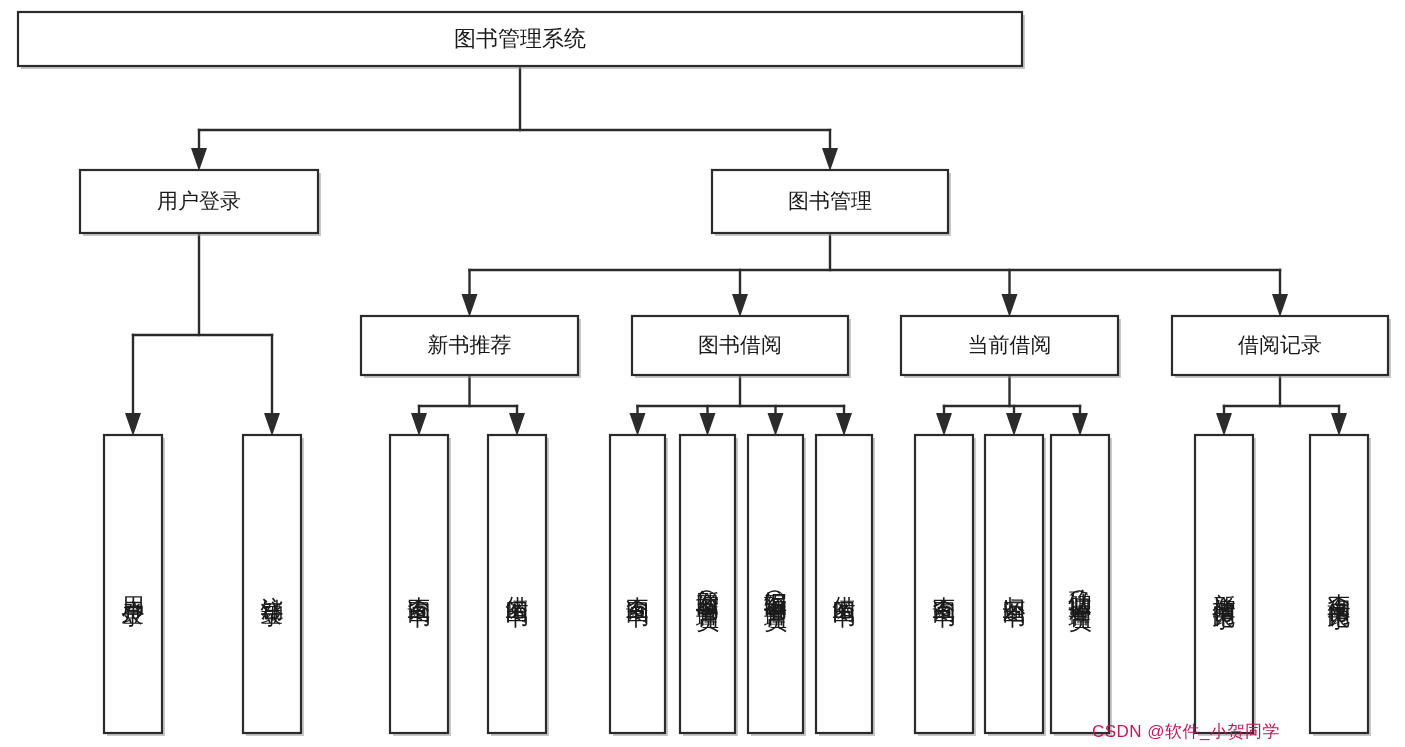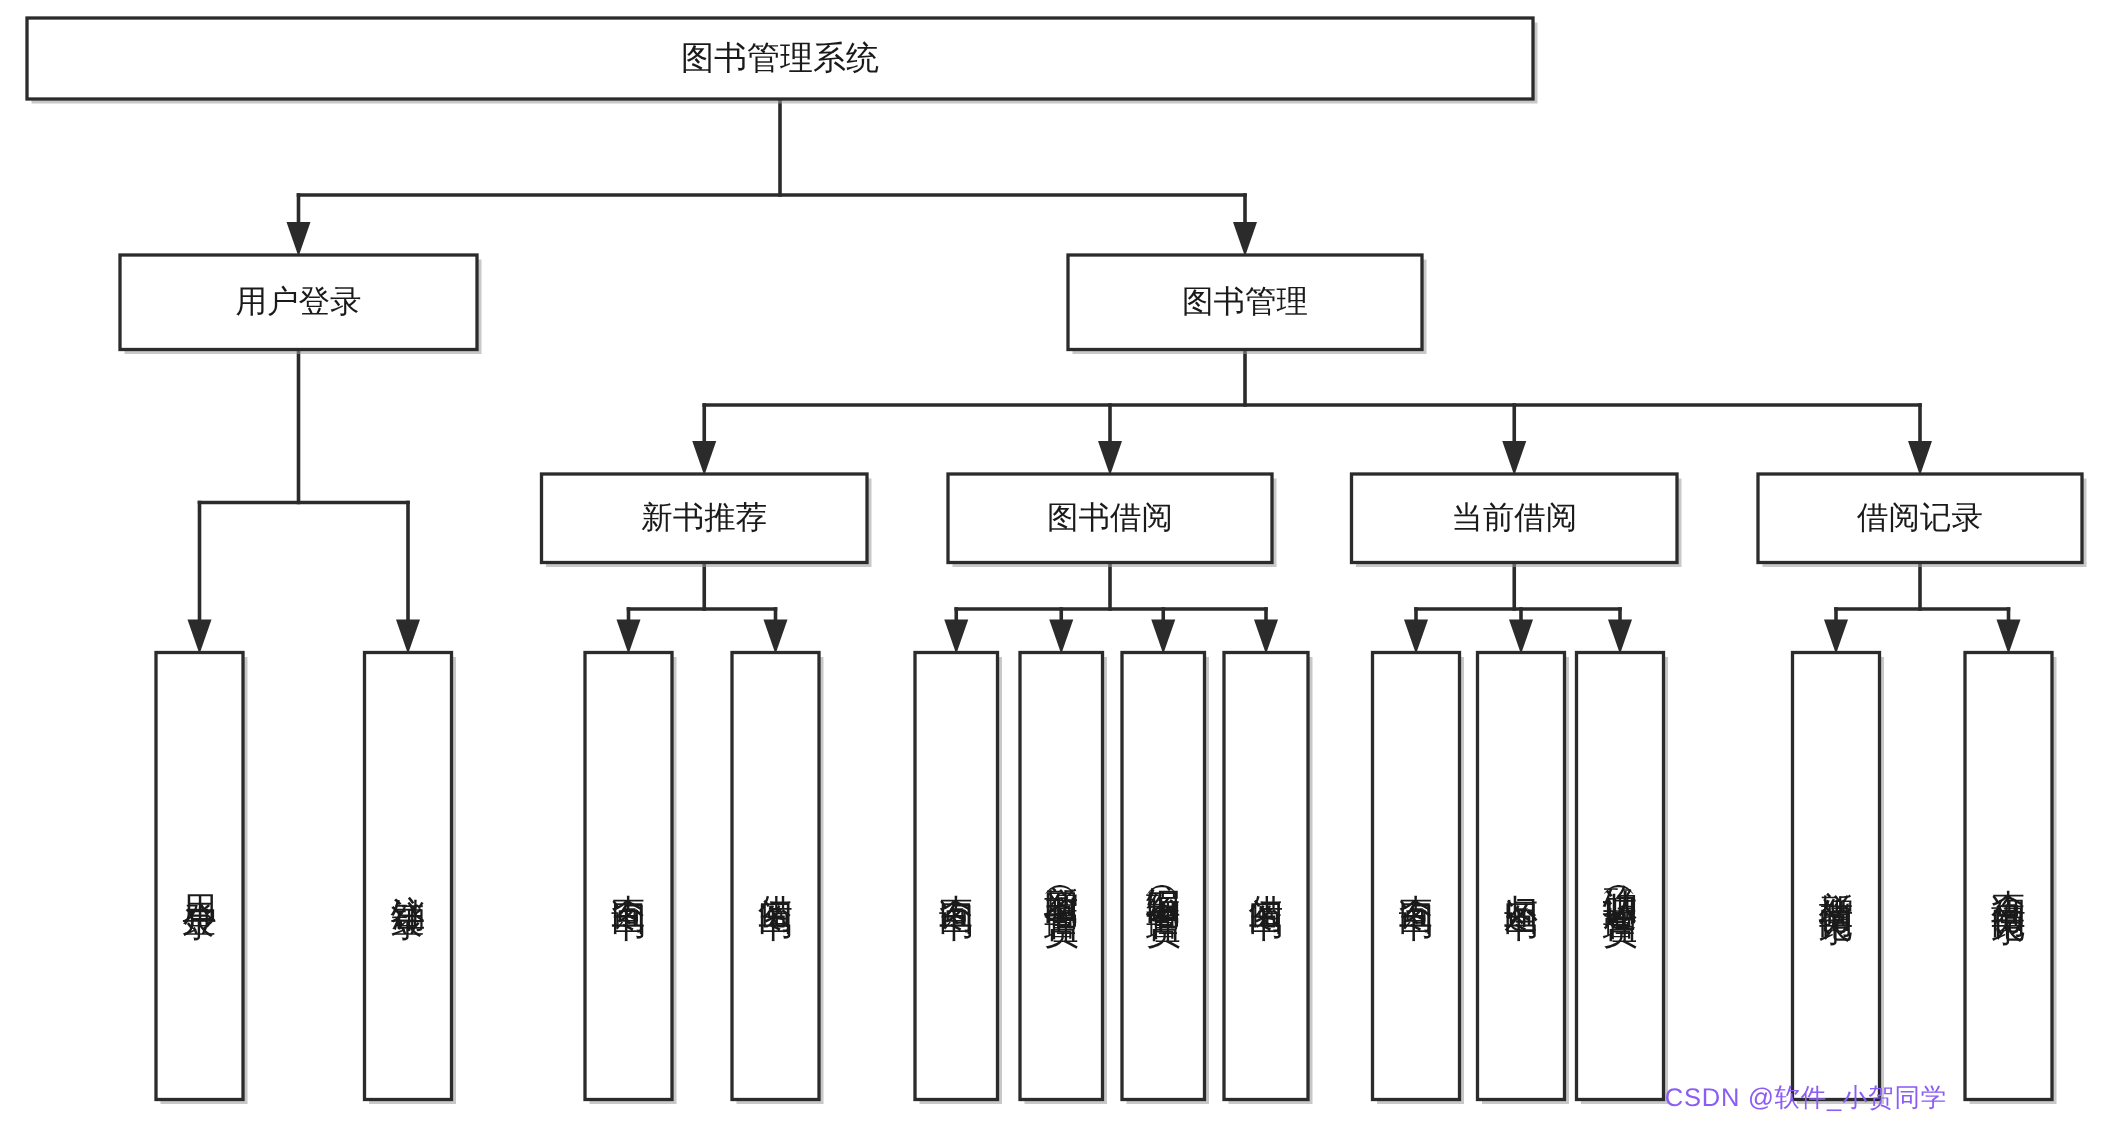--- a/index.html
+++ b/index.html
@@ -11,21 +11,20 @@
     width: 1405px;
     height: 747px;
     font-family: "Liberation Sans", "DejaVu Sans", sans-serif;
     overflow: hidden;
   }
   #diagram-root {
     position: relative;
     width: 1288px;
     height: 747px;
     background: #ffffff;
-    padding-left: 18px;
   }
   svg.diagram-canvas {
     position: absolute;
     left: 0;
     top: 0;
     width: 1405px;
     height: 747px;
     display: block;
   }
   .node-box {
@@ -75,21 +74,21 @@
     color: #1a1a1a;
     white-space: nowrap;
     text-align: center;
   }
   .watermark {
     position: absolute;
     right: 8px;
     bottom: 4px;
     font-family: "Liberation Sans", "DejaVu Sans", sans-serif;
     font-size: 17px;
-    color: #8b5cf6;
+    color: #be185d;
     letter-spacing: 0.5px;
     white-space: nowrap;
   }
 </style>
 </head>
 <body>
 
 <div id="diagram-root">
 
   <svg class="diagram-canvas" viewBox="0 0 1405 747">

